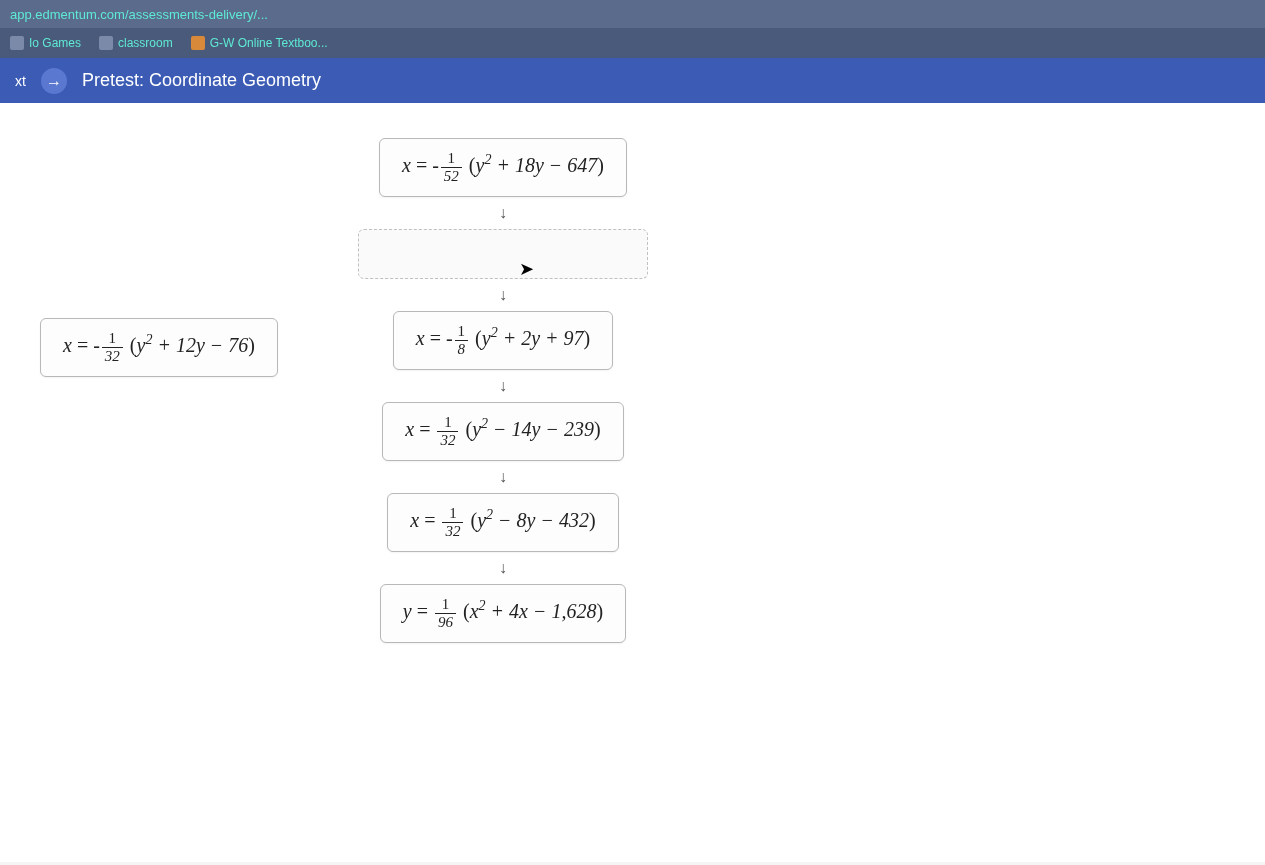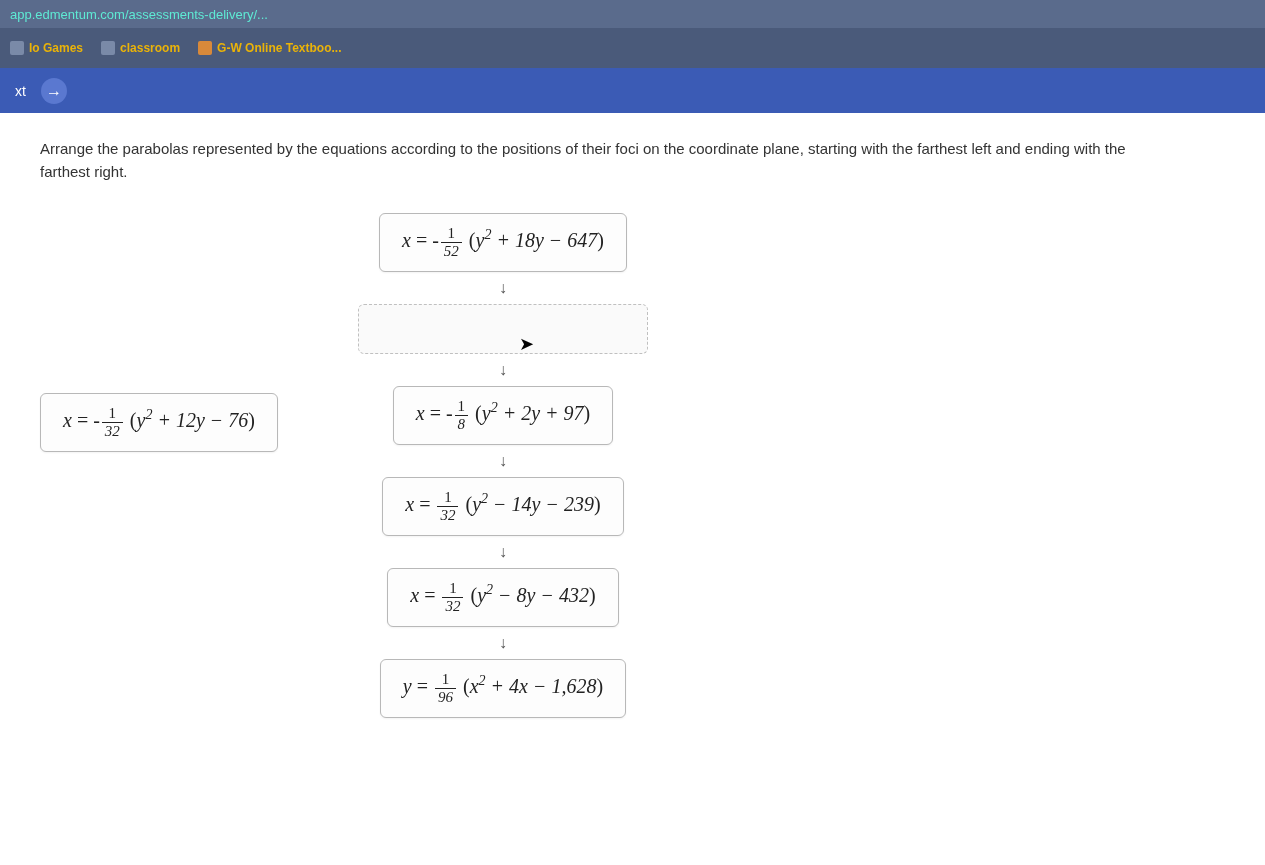--- a/index.html
+++ b/index.html
@@ -14,28 +14,27 @@
     background: #5a6b8c;
     height: 28px;
     color: #5eead4;
     font-size: 13px;
     padding: 5px 10px;
     display: flex;
     align-items: center;
   }
   .bookmarks-bar {
     background: #4a5a7a;
-    height: 40px;
+    height: 30px;
     display: flex;
     align-items: center;
     padding: 0 10px;
     gap: 18px;
-    color: #eab308;
+    color: #5eead4;
     font-size: 12px;
-    font-weight: bold;
   }
   .bookmark-item {
     display: flex;
     align-items: center;
     gap: 5px;
     cursor: pointer;
   }
   .bm-icon {
     width: 14px;
     height: 14px;
@@ -162,25 +161,25 @@
     <span class="bm-icon orange"></span>
     <span>G-W Online Textboo...</span>
   </div>
 </div>
 
 <div class="header-bar">
   <span class="header-label">xt</span>
   <span class="header-circle">
     <span>→</span>
   </span>
+  <span class="header-title">Pretest: Coordinate Geometry</span>
 </div>
 
 <div class="content-area">
 
-  <div class="instruction">Arrange the parabolas represented by the equations according to the positions of their foci on the coordinate plane, starting with the farthest left and ending with the farthest right.</div>
 
   <div class="workspace">
 
     <div class="draggable-area">
       <div class="eq-tile">
         <span class="var">x</span>
         = <span>-</span><span class="frac"><span class="num">1</span><span class="den">32</span></span>
         (<span class="var"><span class="var">y</span><span class="sup">2</span> + 12<span class="var">y</span> − 76</span>)
       </div>
     </div>

